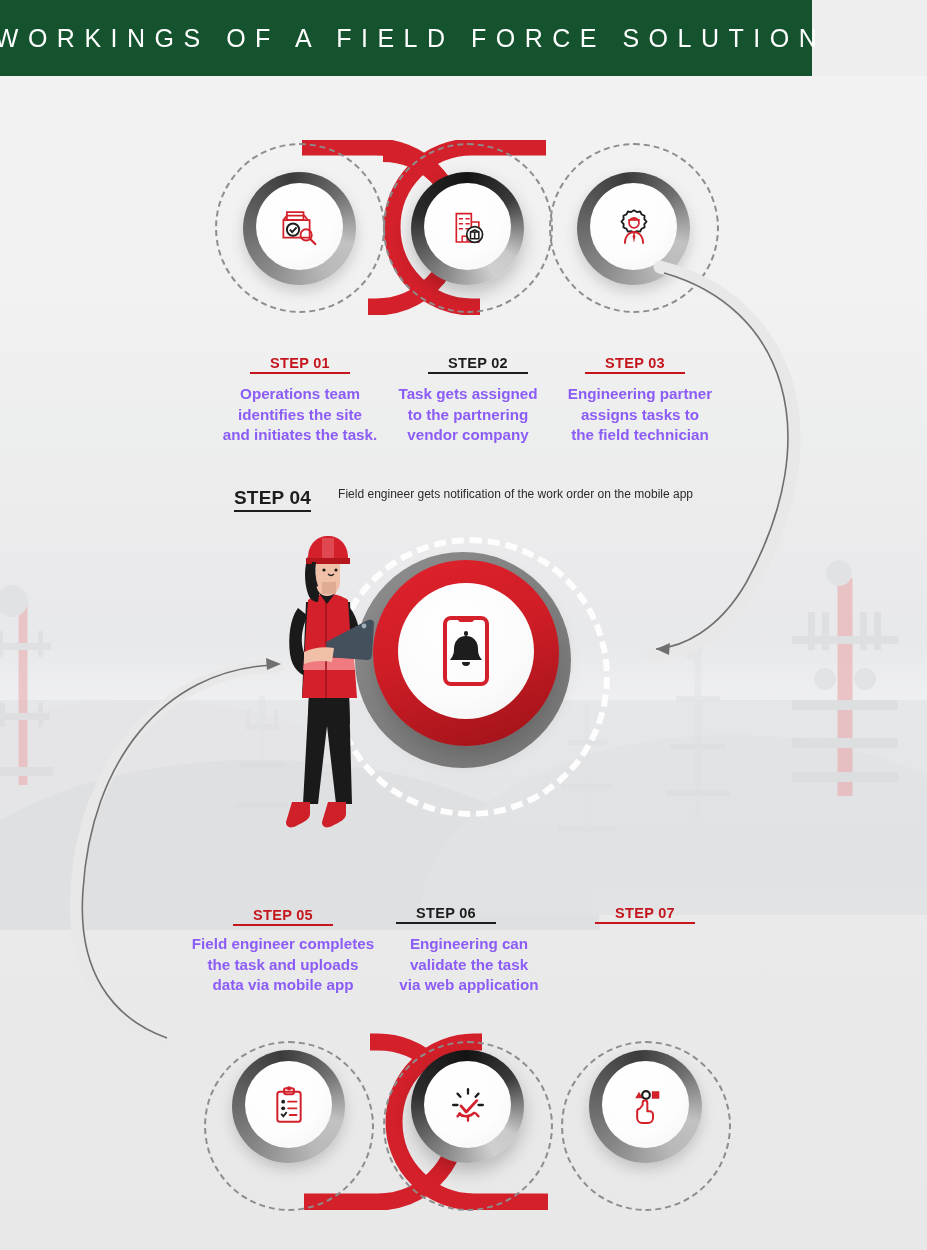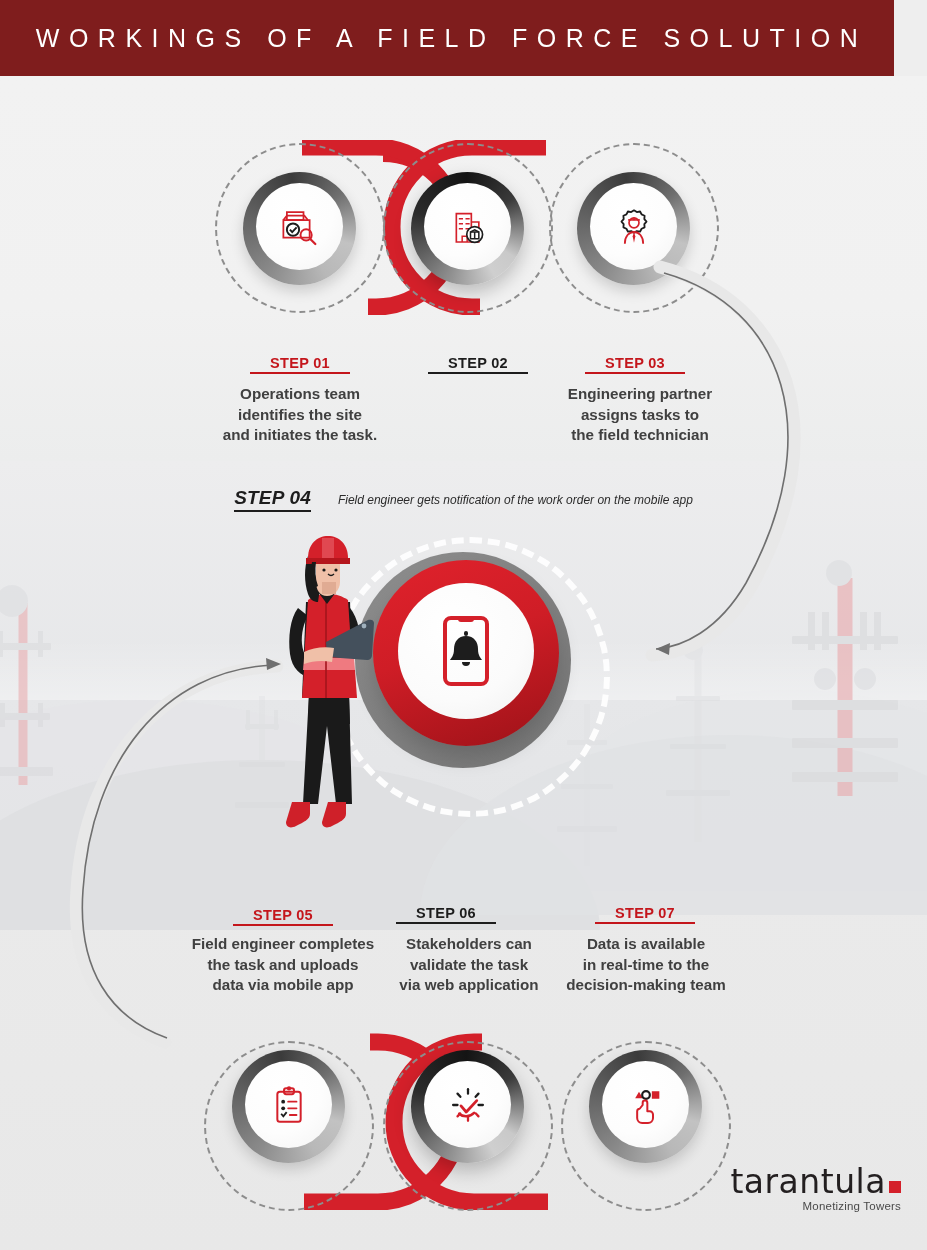--- a/index.html
+++ b/index.html
@@ -11,22 +11,22 @@
     position:relative;
   }
   #stage{
     position:absolute;left:0;top:0;width:927px;height:1250px;
     background:#eeeeee;
     overflow:hidden;
   }
 
   
   .header{
-    position:absolute;left:0;top:0;width:894px;height:76px;
-    background:#7f1d1d;
+    position:absolute;left:0;top:0;width:812px;height:76px;
+    background:#14532d;
     display:flex;align-items:center;justify-content:center;
   }
   .header-title{
     color:#ffffff;
     font-size:25px;
     letter-spacing:9.5px;
     font-weight:400;
     font-family:"Liberation Sans", sans-serif;
     white-space:nowrap;
     padding-left:9px;
@@ -106,25 +106,25 @@
     font-weight:bold;font-size:14.5px;letter-spacing:.3px;
     border-bottom:2px solid currentColor;
     padding-bottom:1px;
     white-space:nowrap;
   }
   .steplabel.red{color:#c4161c;}
   .steplabel.black{color:#1d1d1d;}
   .stepdesc{
     position:absolute;text-align:center;
     font-weight:bold;font-size:15.2px;line-height:20.5px;
-    color:#404040;
-  }
-
-  
-  .step04wrap{position:absolute;left:0;top:487px;width:927px;display:flex;align-items:center;justify-content:center;font-style:italic;}
+    color:#8b5cf6;
+  }
+
+  
+  .step04wrap{position:absolute;left:0;top:487px;width:927px;display:flex;align-items:flex-start;justify-content:center;}
   .step04-label{
     font-weight:bold;font-size:19px;color:#1d1d1d;
     border-bottom:2.5px solid #1d1d1d;padding-bottom:1px;letter-spacing:.2px;
   }
   .step04-text{
     font-size:12px;color:#2b2b2b;margin-left:27px;font-weight:400;
   }
 
   
   .hero-shadow{
@@ -276,20 +276,25 @@
         <path d="M28 18 h9 v24 h-9" fill="none" stroke="#d4202a" stroke-width="2"></path>
         <path d="M13 14 h5 M21 14 h5 M13 20 h5 M21 20 h5 M13 26 h5 M21 26 h5" stroke="#d4202a" stroke-width="1.8"></path>
         <path d="M17 42 v-7 h6 v7" fill="none" stroke="#d4202a" stroke-width="1.8"></path>
         <circle cx="32" cy="33" r="9.5" fill="#ffffff" stroke="#1d1d1d" stroke-width="2"></circle>
         <path d="M27 30 h10 v8 h-10 z" fill="none" stroke="#1d1d1d" stroke-width="1.8"></path>
         <path d="M32 30 v8 M27 30 l5 -2.6 l5 2.6" fill="none" stroke="#1d1d1d" stroke-width="1.8"></path>
       </svg>
     </div>
   </div>
   <div class="steplabel black" style="left:428px;top:355px;width:100px;">STEP 02</div>
+  <div class="stepdesc" style="left:385px;top:384px;width:166px;">
+    <div>Task gets assigned</div>
+    <div>to the partnering</div>
+    <div>vendor company</div>
+  </div>
 
   <div class="dashring" style="left:549px;top:143px;width:170px;height:170px;"></div>
   <div class="node light" style="left:577px;top:172px;width:113px;height:113px;">
     <div class="outer"></div>
     <div class="inner" style="left:13px;top:11px;width:87px;height:87px;">
       <svg width="40" height="40" viewBox="0 0 48 48">
         <path d="M24 4 l3.4 2.1 3.9 -.7 1.8 3.5 3.6 1.6 -.3 4 2.6 3 -2.6 3 .3 4 -3.6 1.6 -1.8 3.5 -3.9 -.7 -3.4 2.1 -3.4 -2.1 -3.9 .7 -1.8 -3.5 -3.6 -1.6 .3 -4 -2.6 -3 2.6 -3 -.3 -4 3.6 -1.6 1.8 -3.5 3.9 .7 z" fill="none" stroke="#1d1d1d" stroke-width="2.2" stroke-linejoin="round"></path>
         <circle cx="24" cy="19" r="6" fill="none" stroke="#d4202a" stroke-width="2"></circle>
         <path d="M17 15.5 h14" stroke="#d4202a" stroke-width="2"></path>
         <path d="M24 13 v3" stroke="#d4202a" stroke-width="1.8"></path>
@@ -378,31 +383,26 @@
 
   <div class="steplabel red" style="left:233px;top:907px;width:100px;">STEP 05</div>
   <div class="stepdesc" style="left:175px;top:934px;width:216px;">
     <div>Field engineer completes</div>
     <div>the task and uploads</div>
     <div>data via mobile app</div>
   </div>
 
   <div class="steplabel black" style="left:396px;top:905px;width:100px;">STEP 06</div>
   <div class="stepdesc" style="left:385px;top:934px;width:168px;">
-    <div>Stakeholders can</div>
+    <div>Engineering can</div>
     <div>validate the task</div>
     <div>via web application</div>
   </div>
 
   <div class="steplabel red" style="left:595px;top:905px;width:100px;">STEP 07</div>
-  <div class="stepdesc" style="left:551px;top:934px;width:190px;">
-    <div>Data is available</div>
-    <div>in real-time to the</div>
-    <div>decision-making team</div>
-  </div>
 
   <svg style="position:absolute;left:282px;top:1020px;" width="380" height="190">
     <path d="M 22 182 H 96 A 80 80 0 0 0 96 22 H 88" stroke="#d4202a" stroke-width="17" fill="none"></path>
     <path d="M 200 22 H 192 A 80 80 0 0 0 192 182 H 266" stroke="#d4202a" stroke-width="17" fill="none"></path>
   </svg>
 
   <div class="dashring" style="left:204px;top:1041px;width:170px;height:170px;"></div>
   <div class="node light" style="left:232px;top:1050px;width:113px;height:113px;">
     <div class="outer"></div>
     <div class="inner" style="left:13px;top:11px;width:87px;height:87px;">
@@ -448,18 +448,14 @@
       <svg width="40" height="40" viewBox="0 0 48 48">
         <path d="M11 16 l4.6 -8 l4.6 8 z" fill="#d4202a"></path>
         <circle cx="24" cy="12" r="4.6" fill="none" stroke="#1d1d1d" stroke-width="2.6"></circle>
         <rect x="31" y="7.5" width="9" height="9" fill="#d4202a"></rect>
         <path d="M20 24 v-2.5 a2.8 2.8 0 0 1 5.6 0 v10 h2.8 a4 4 0 0 1 4 4 v4 a6 6 0 0 1 -6 6 h-7
                  a6 6 0 0 1 -6 -6 v-8 a3 3 0 0 1 3 -3 z" fill="none" stroke="#d4202a" stroke-width="2.4" stroke-linejoin="round"></path>
       </svg>
     </div>
   </div>
 
-  <div class="logo">
-    <div class="logo-word"><span>tarantula</span><span class="logo-dot"></span></div>
-    <div class="logo-sub">Monetizing Towers</div>
-  </div>
 
 </div>
 
 </body></html>

